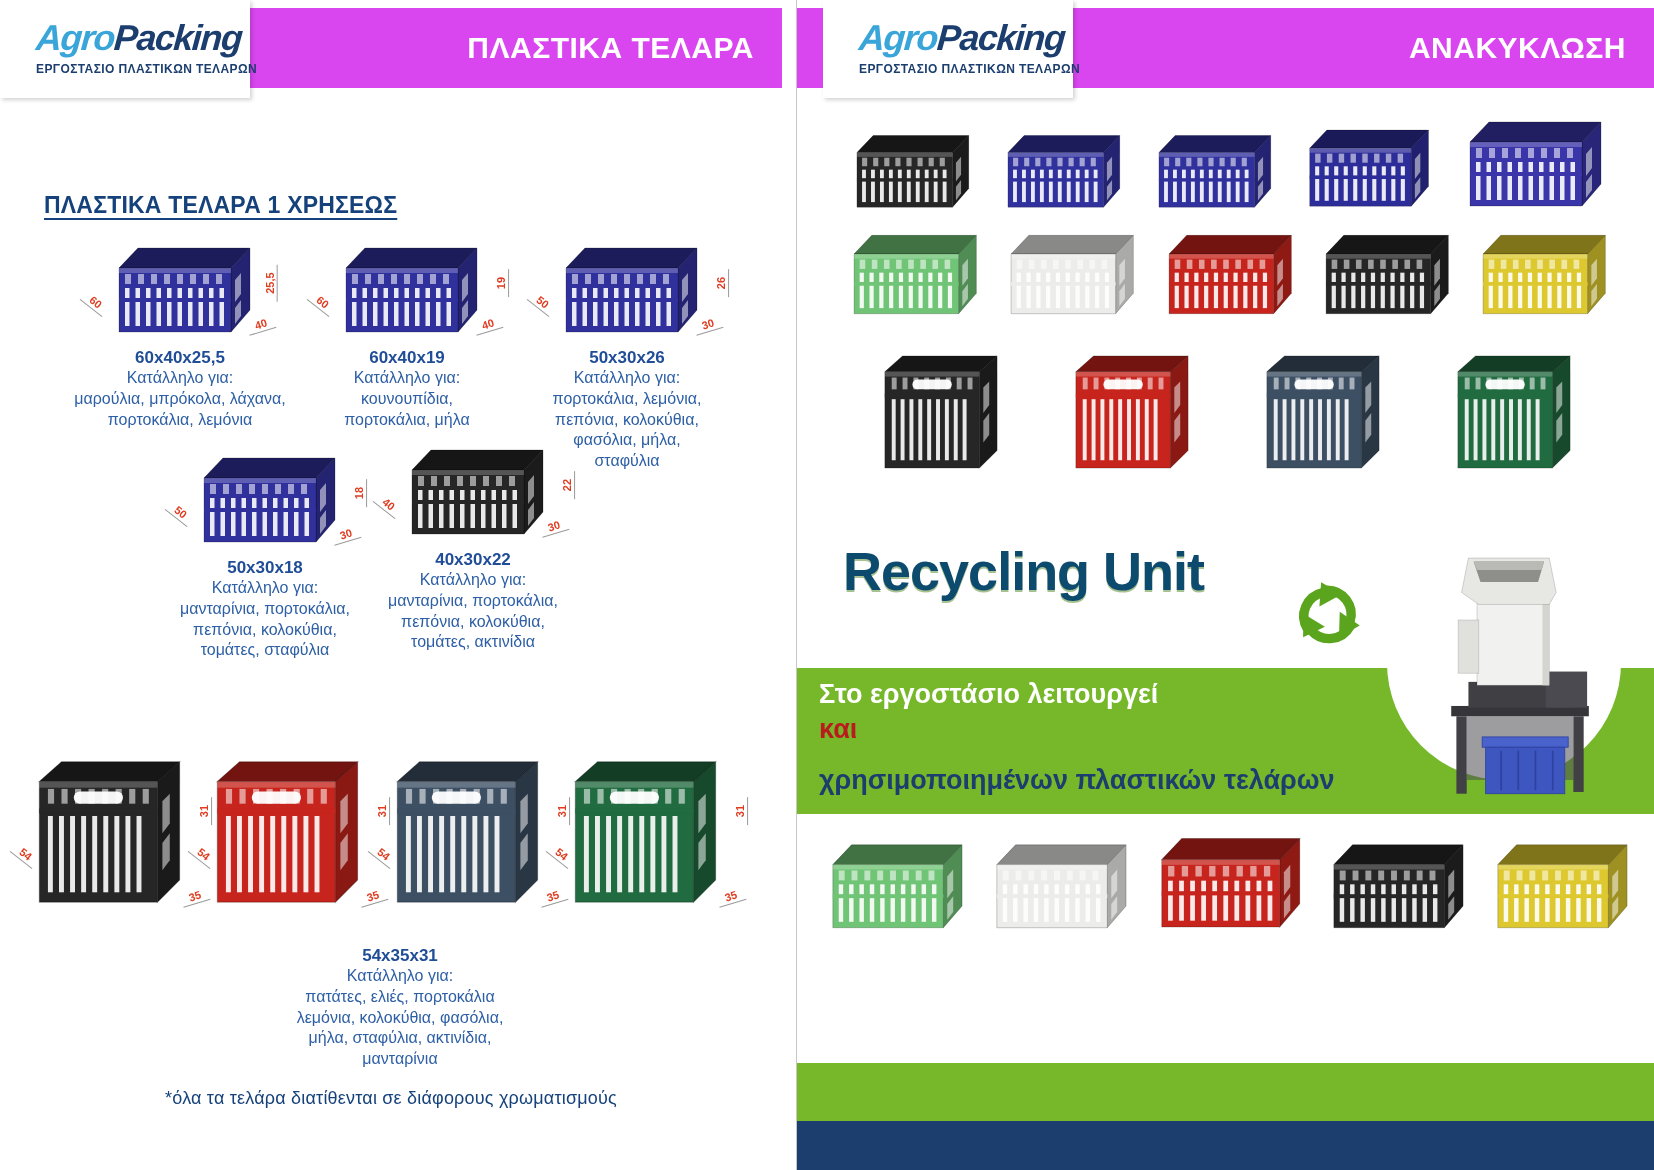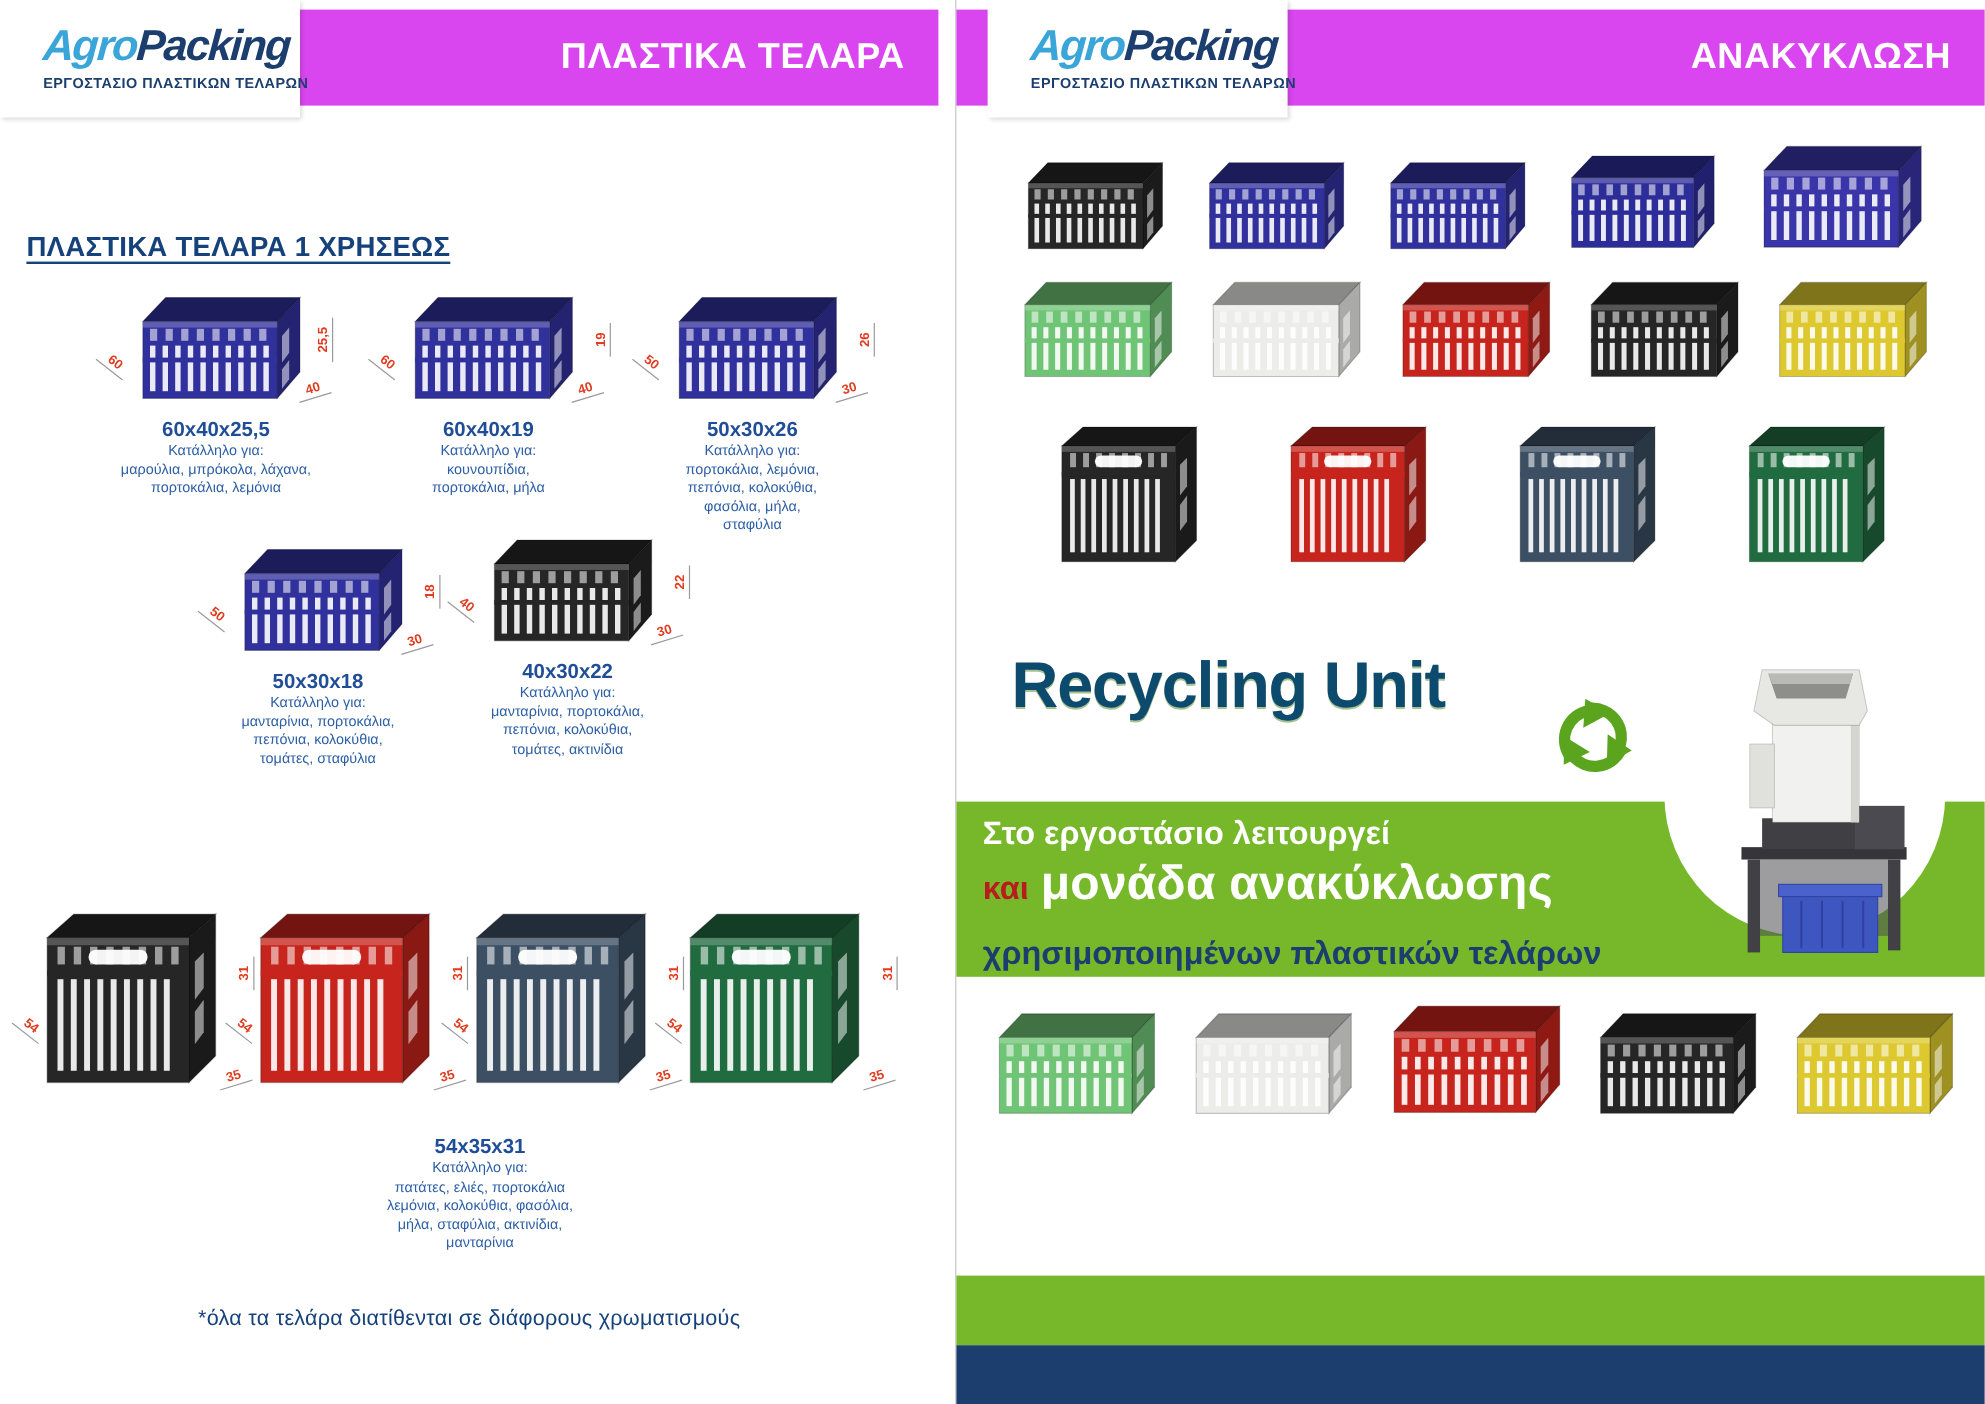--- a/index.html
+++ b/index.html
@@ -22,31 +22,31 @@
               box-shadow:2px 2px 4px rgba(0,0,0,.18); z-index:2; padding:20px 0 0 36px; }
   .logo-box-l { left:0; }
   .logo-box-r { left:26px; }
   .logo-line { font-size:36px; font-weight:bold; font-style:italic; letter-spacing:-1.5px;
                transform:skewX(-4deg); white-space:nowrap; line-height:1; }
   .logo-agro { color:#3aa5d9; }
   .logo-packing { color:#1b3e6f; }
   .logo-sub { font-size:12px; font-weight:bold; color:#1b3e6f; letter-spacing:.4px; margin-top:6px; white-space:nowrap; }
 
   
-  .sec-title { position:absolute; left:22px; color:#16427c; font-size:23px; font-weight:bold;
+  .sec-title { position:absolute; left:44px; color:#16427c; font-size:23px; font-weight:bold;
                text-decoration:underline; text-underline-offset:5px; letter-spacing:.2px; }
   .sec1-title { top:192px; }
   .sec2-title { top:710px; }
 
   .p-card { position:absolute; width:250px; text-align:center; }
   .crate-wrap { position:relative; width:170px; margin:0 auto; }
   .p-card .crate-wrap svg { width:150px; height:auto; display:block; margin:0 auto; }
   .mu-crate .crate-wrap svg { width:160px; }
   .p-size { font-size:17px; font-weight:bold; color:#1f4d97; margin-top:10px; }
-  .p-label, .p-items { font-size:12px; color:#2d5fa6; line-height:1.3; }
+  .p-label, .p-items { font-size:16px; color:#2d5fa6; line-height:1.3; }
   .p-items { white-space:pre-line; }
 
   .dim { position:absolute; color:#e03c20; font-size:11px; font-weight:bold;
          border-bottom:1px solid #9a9a9a; padding:0 8px 1px 8px; line-height:1.1; }
   .dim-d { left:-14px; bottom:28px; transform:rotate(38deg); }
   .dim-w { right:-10px; bottom:6px;  transform:rotate(-17deg); }
   .dim-h { right:-24px; top:38px;   transform:rotate(-90deg); }
 
   .mu-crate { position:absolute; width:180px; }
   .mu-crate .dim-d { left:-16px; bottom:56px; }
@@ -944,21 +944,20 @@
       <line x1="96" y1="238" x2="96" y2="284" stroke="#2e41a0" stroke-width="2"></line>
       <line x1="116" y1="238" x2="116" y2="284" stroke="#2e41a0" stroke-width="2"></line>
       <line x1="136" y1="238" x2="136" y2="284" stroke="#2e41a0" stroke-width="2"></line>
       <line x1="156" y1="238" x2="156" y2="284" stroke="#2e41a0" stroke-width="2"></line>
     </svg>
 
     <div class="band-text">
       <div class="bt-1">Στο εργοστάσιο λειτουργεί</div>
       <div class="bt-2">
         <span class="small">και</span>
-        <span class="big">μονάδα ανακύκλωσης</span>
       </div>
       <div class="bt-3">χρησιμοποιημένων πλαστικών τελάρων</div>
     </div>
 
     <div class="grid-row rowB">
         <svg viewBox="0 0 150 100" xmlns="http://www.w3.org/2000/svg">
     <polygon points="33,10 145,10 126,30 14,30" fill="#6fc475" stroke="rgba(0,0,0,.22)" stroke-width="1"></polygon>
     <polygon points="33,10 145,10 126,30 14,30" fill="#000" opacity=".42"></polygon>
     <polygon points="126,30 145,10 145,72 126,94" fill="#6fc475" stroke="rgba(0,0,0,.22)" stroke-width="1"></polygon>
     <polygon points="126,30 145,10 145,72 126,94" fill="#000" opacity=".28"></polygon>

